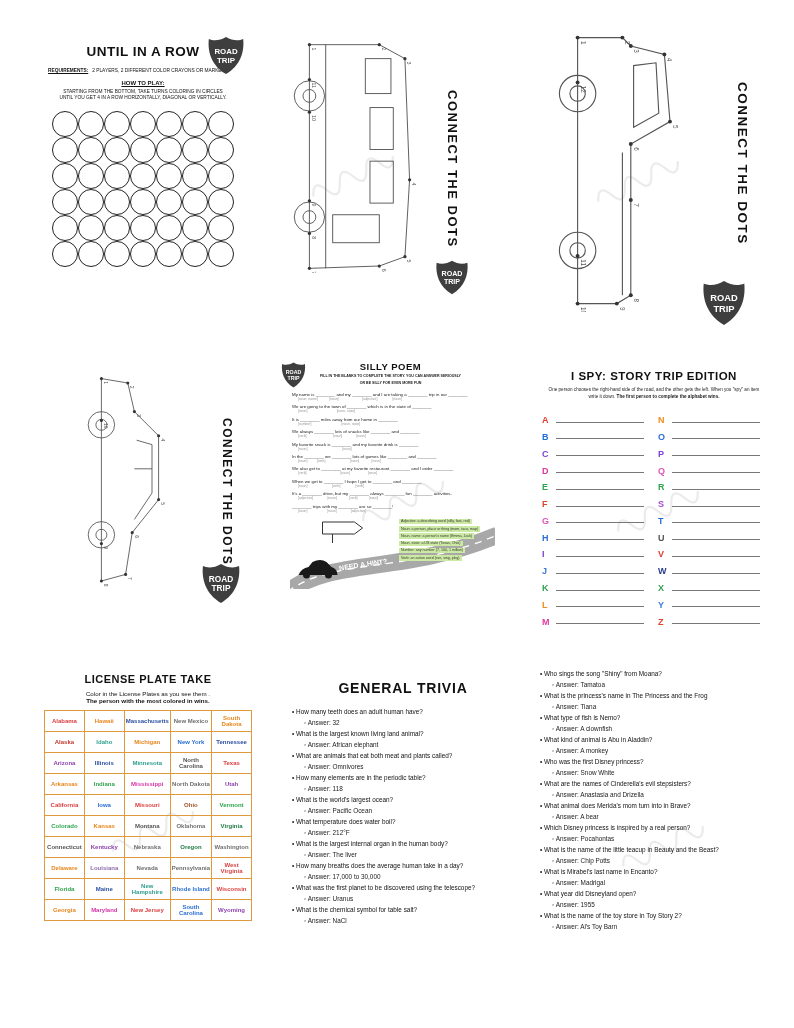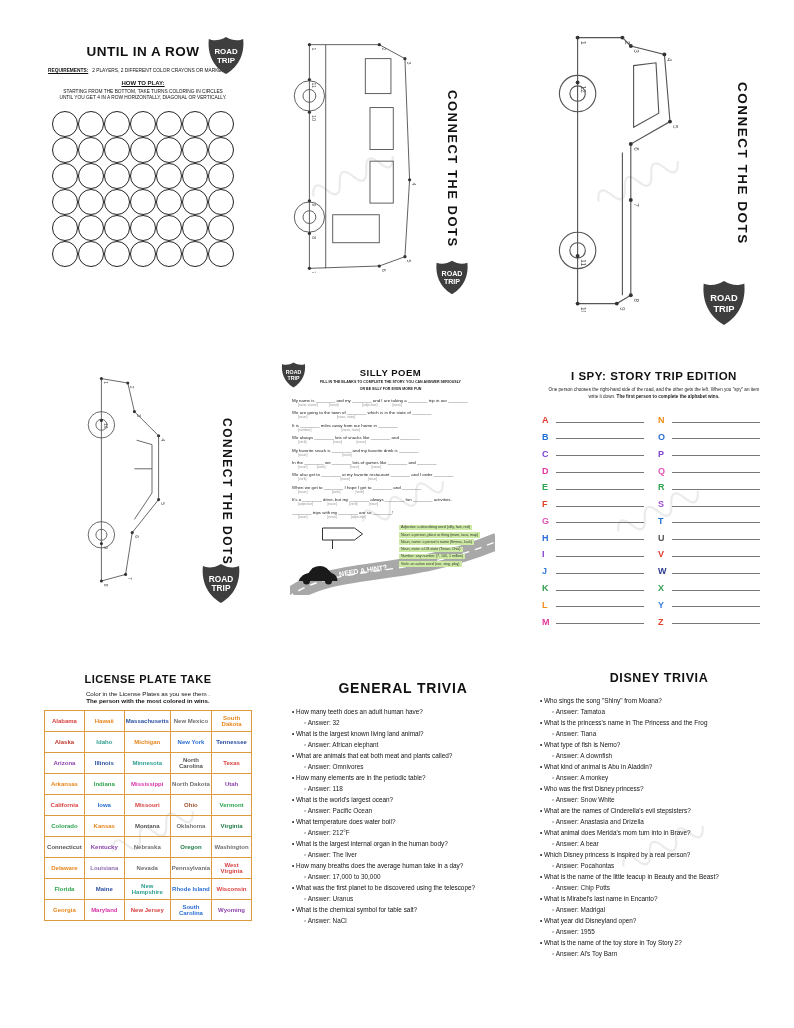--- a/index.html
+++ b/index.html
@@ -20,21 +20,21 @@
   .fiar-grid{display:grid;grid-template-columns:repeat(7,26px);justify-content:center;margin-top:10px}
   .fiar-cell{width:26px;height:26px;border:1.1px solid #222;border-radius:50%}
   
   #p-bus{left:266px;top:30px;width:212px;height:305px}
   #p-truck{left:532px;top:24px;width:248px;height:312px}
   #p-car{left:58px;top:362px;width:192px;height:258px}
   .dots-svg{position:absolute}
   .vert-title{position:absolute;writing-mode:vertical-rl;font-weight:bold;letter-spacing:1.5px;color:#111;white-space:nowrap}
   
   #p-poem{left:278px;top:358px;width:225px;height:270px}
-  .poem-title{font-size:9.5px;font-weight:bold;text-align:center;margin-top:9px;letter-spacing:.5px}
+  .poem-title{font-size:9.5px;font-weight:bold;text-align:center;margin-top:3px;letter-spacing:.5px}
   .poem-sub{font-size:3.6px;font-weight:bold;text-align:center;line-height:1.35;color:#222;margin-top:2px}
   .poem-list{margin:6px 12px 0 14px}
   .poem-text{font-size:4.4px;color:#222;line-height:1.15}
   .poem-hints{font-size:3.4px;color:#999;white-space:pre;margin:0 0 3.4px 6px}
   .road-wrap{position:relative;margin:4px 8px 0 12px;height:72px}
   .road-wrap>svg{position:absolute;inset:0;width:100%;height:100%}
   .hint-chips{position:absolute;right:0;top:2px;display:flex;flex-direction:column;align-items:flex-start;width:96px}
   .hint-chip{background:#cdeaa4;color:#333;font-size:3.6px;line-height:1.25;padding:.5px 2px;margin-bottom:1.8px}
   
   #p-spy{left:528px;top:358px;width:252px;height:280px}
@@ -678,21 +678,20 @@
       </div>
 
       <div>
         <div class="tq">What is the chemical symbol for table salt?</div>
         <div class="ta">Answer: NaCl</div>
       </div>
     </div>
 </div>
 
 <div class="panel" id="p-dtrivia">
-  <div class="trivia-title-md">DISNEY TRIVIA</div>
   <div class="trivia-list">
 
       <div>
         <div class="tq">Who sings the song "Shiny" from Moana?</div>
         <div class="ta">Answer: Tamatoa</div>
       </div>
 
       <div>
         <div class="tq">What is the princess's name in The Princess and the Frog</div>
         <div class="ta">Answer: Tiana</div>

